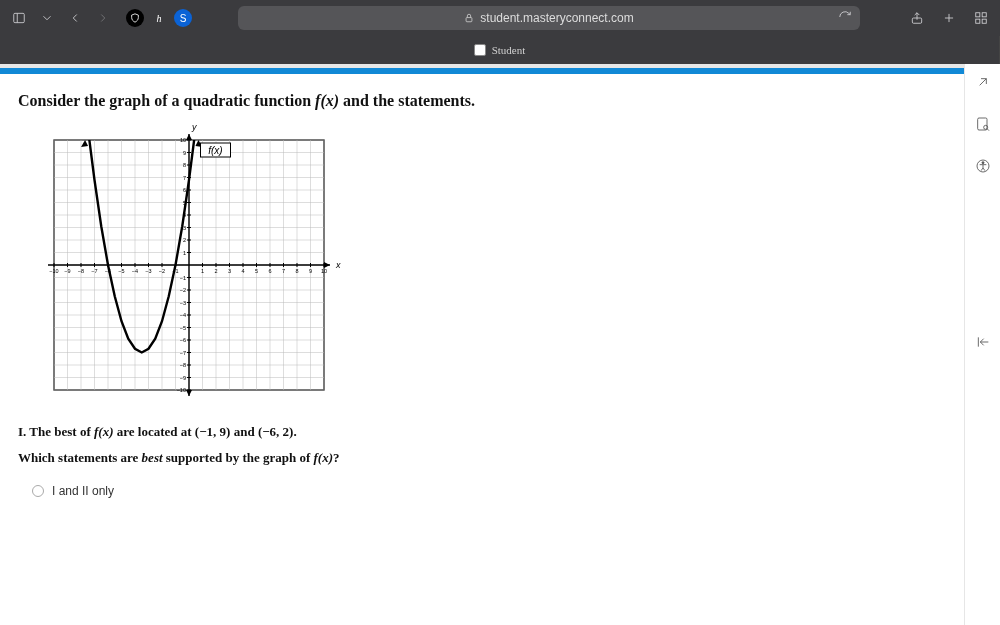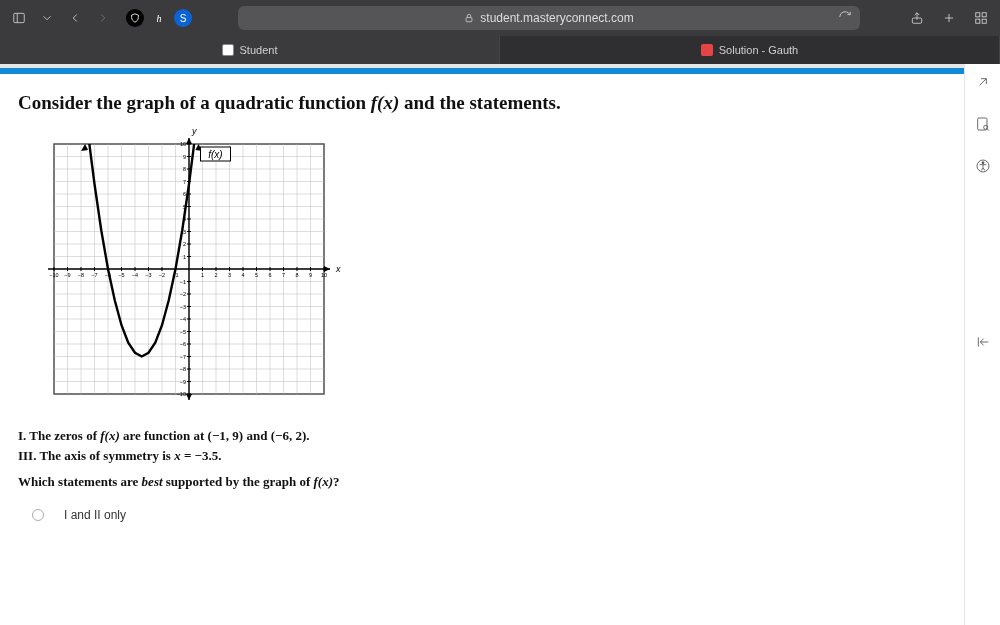--- a/index.html
+++ b/index.html
@@ -15,46 +15,46 @@
   .right-icons { display:flex; gap:10px; }
   .icon-svg { width:14px; height:14px; stroke:#cfcfd2; fill:none; stroke-width:1.5; }
 
   .toolbar-icons { display:flex; gap:6px; margin-left:6px; }
   .round-icon { width:18px;height:18px;border-radius:50%; display:inline-flex;align-items:center;justify-content:center; font-size:10px; color:#fff;}
   .shield { background:#000; }
   .script { color:#fff; font-style:italic; font-family:cursive;}
   .sround { background:#0b63d6; }
 
   
-  .tab-bar { background:#2f2f32; height:28px; display:flex; color:#d0d0d0; font-size:11px; }
+  .tab-bar { background:#2f2f32; height:28px; display:flex; color:#d0d0d0; font-size:11px;font-family:Liberation Serif, serif; }
   .tab { flex:1; display:flex; align-items:center; justify-content:center; gap:6px; border-right:1px solid #444;}
   .tab.active { background:#3b3b3e; }
   .tab-ico { width:12px;height:12px; display:inline-block; border-radius:2px; }
   .tab-ico.mc { background:#fff; border:1px solid #888;}
   .tab-ico.g { background:#e64545; }
 
   .main-area { display:flex; height: calc(625px - 36px - 28px); }
   .content-wrap { flex:1; position:relative; background:#fff; overflow:hidden;}
   .thinbar { height:4px; background:#e6e6e6; }
   .progress-blue { height:6px; background:#1189d6; width:100%; }
   .spacer { height:8px; background:#fff; }
 
   .question { padding: 10px 18px; font-family: Georgia, "Times New Roman", serif; color:#111; }
-  .q-head { font-weight:bold; font-size:19px; margin-bottom:10px;}
+  .q-head { font-weight:bold; font-size:16px; margin-bottom:10px;}
   .math-i { font-style:italic; font-family: Georgia, serif;}
   
   .graph-wrap { margin:4px 0 10px 16px; }
 
   .stitle { font-weight:bold; font-size:14px; margin-top:8px;}
   .stline { font-weight:bold; font-size:13px; margin-top:4px; }
   .qprompt { font-weight:bold; font-size:13px; margin-top:10px; }
   .best-i { font-style:italic; font-weight:bold;}
 
   .options { margin-top:18px; padding-left:14px; font-family:-apple-system, Arial, sans-serif; }
-  .opt { display:flex; align-items:center; gap:20px; font-size:12px; color:#333; margin:6px 0;}
+  .opt { display:flex; align-items:center; gap:8px; font-size:12px; color:#333; margin:6px 0;}
   .opt input { appearance:none; width:12px;height:12px; border:1px solid #aaa; border-radius:50%; }
 
   
   .side-panel { width:36px; background:#fff; border-left:1px solid #e6e6e6; display:flex; flex-direction:column; align-items:center; padding-top:10px; gap:22px; position:relative;}
   .side-ico { width:16px;height:16px; stroke:#555; fill:none; stroke-width:1.3; }
   .side-panel .bottom-ico { position:absolute; top:270px; }
 
   svg.graph text { font-family: Arial, sans-serif; }
 </style>
 </head>
@@ -129,24 +129,20 @@
           <rect x="14" y="14" width="7" height="7"></rect>
         </svg>
     </span>
   </div>
 </div>
 
 <div class="tab-bar">
   <div class="tab active">
     <span class="tab-ico mc"></span>
     <span>Student</span>
-  </div>
-  <div class="tab">
-    <span class="tab-ico g"></span>
-    <span>Solution - Gauth</span>
   </div>
 </div>
 
 <div class="main-area">
   <div class="content-wrap">
     <div class="thinbar"></div>
     <div class="progress-blue"></div>
     <div class="spacer"></div>
 
     <div class="question">
@@ -292,24 +288,21 @@
             <path d="M47 -52.500000000000014 L53.75 7.5 L60.5 60 L67.25 106.25 L74 145 L80.75 176.25 L87.5 201.25 L94.25 218.75 L101 228.75 L107.75 232.5 L114.5 228.75 L121.25 218.75 L128 201.25 L134.75 176.25 L141.5 145 L148.25 106.25 L155 60 L161.75 7.5 L168.5 -52.500000000000014 " fill="none" stroke="#000" stroke-width="2.4" clip-path="url(#cp)"></path>
             <polygon points="51.05,20 47.05,27 54.05,26" fill="#000"></polygon>
             <polygon points="164.45,20 161.45,26 168.45,27" fill="#000"></polygon>
             <rect x="166.5" y="23.000000000000004" width="30" height="14" fill="#fff" stroke="#000" stroke-width="1"></rect>
             <text x="181.5" y="34" font-size="10" text-anchor="middle" font-style="italic" font-family="Georgia">f(x)</text>
           </svg>
       </div>
 
 
       <div class="stline">
-        <span>I. The zeros of </span><span class="math-i">f(x)</span><span> are function at </span><span>(−1, 9)</span><span> and </span><span>(−6, 2)</span><span>.</span>
-      </div>
-      <div class="stline">
-        <span>III. The axis of symmetry is </span><span class="math-i">x</span><span> = </span><span>−3.5</span><span>.</span>
+        <span>I. The best of </span><span class="math-i">f(x)</span><span> are located at </span><span>(−1, 9)</span><span> and </span><span>(−6, 2)</span><span>.</span>
       </div>
 
       <div class="qprompt">
         <span>Which statements are </span><span class="best-i">best</span><span> supported by the graph of </span><span class="math-i">f(x)</span><span>?</span>
       </div>
 
       <div class="options">
         <label class="opt">
             <input type="radio" name="ans" style="">
             <span>I and II only</span>

